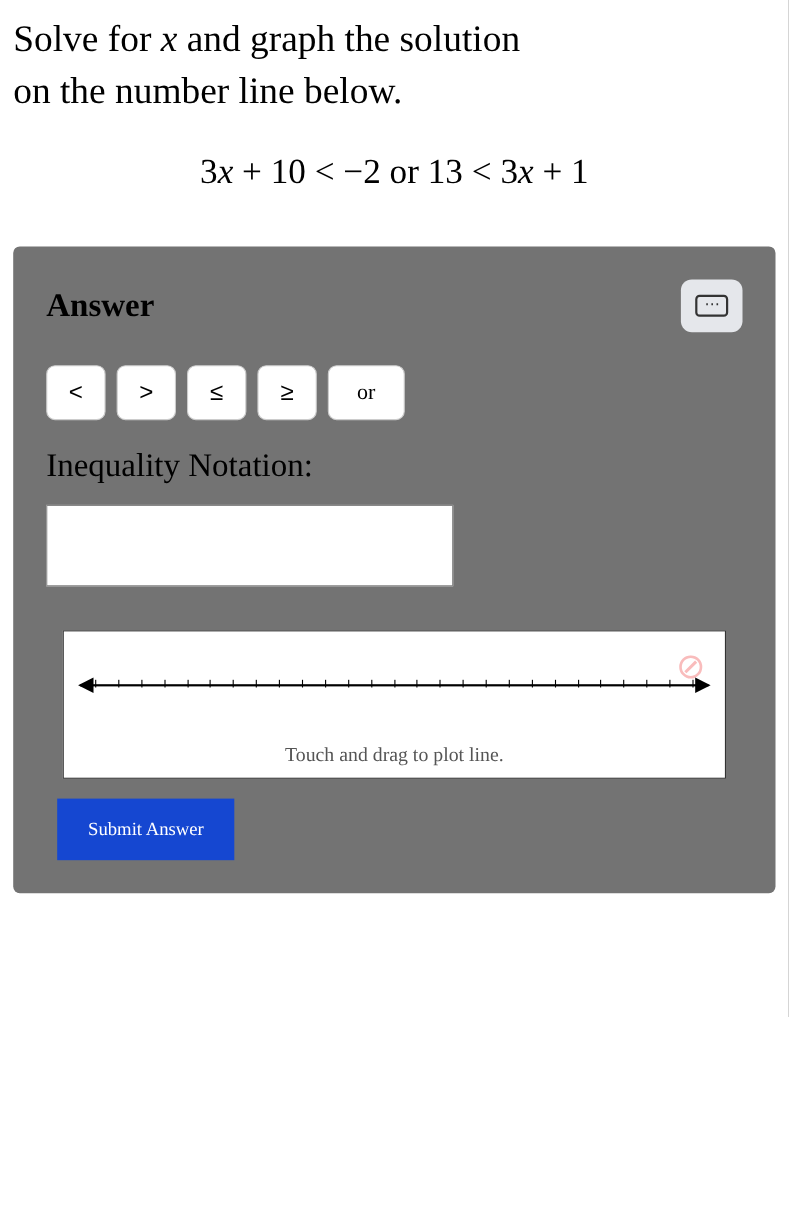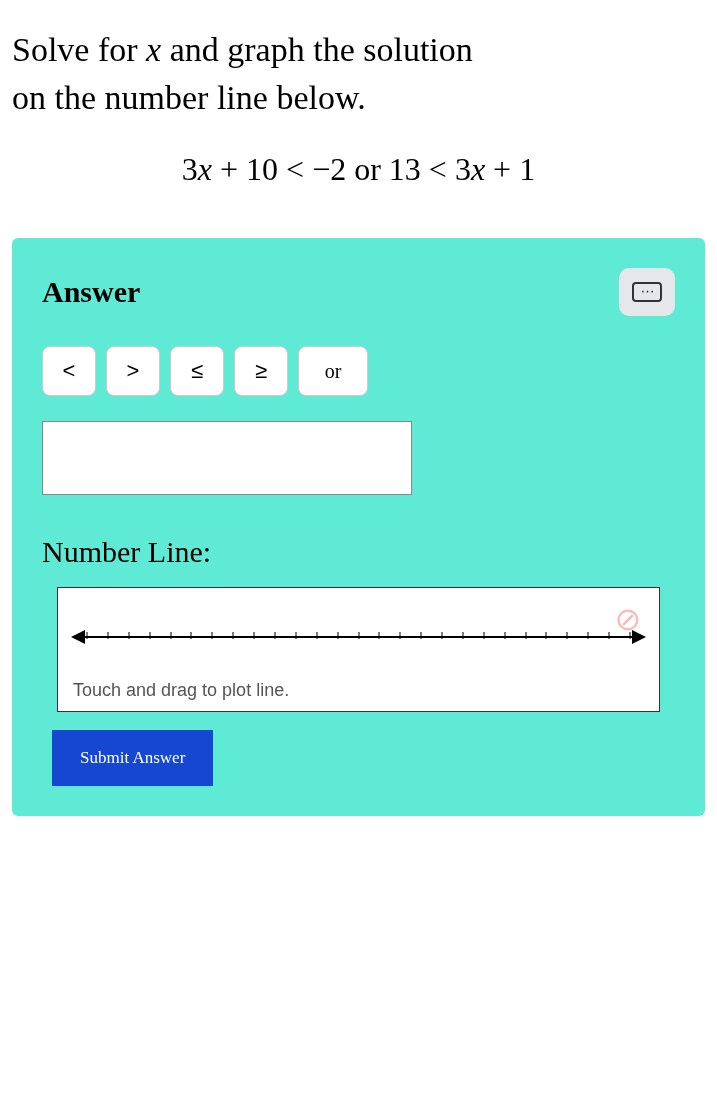--- a/index.html
+++ b/index.html
@@ -7,33 +7,32 @@
     font-family: Georgia, 'Times New Roman', serif;
     background: #fff;
     color: #000;
     padding: 12px;
     width: 717px;
   }
   .prompt {
     font-size: 34px;
     line-height: 1.4;
     margin-bottom: 30px;
-    margin-top: 14px;
   }
   .prompt .var { font-style: italic; font-family: 'Times New Roman', serif; }
   .equation {
     font-size: 32px;
     font-family: 'Times New Roman', serif;
     text-align: center;
     margin-bottom: 50px;
     padding: 0 20px;
   }
   .equation .var { font-style: italic; }
   .answer-box {
-    background: #5eead4;
+    background: #737373;
     border-radius: 6px;
     padding: 30px 30px 30px 30px;
     position: relative;
   }
   .answer-header {
     display: flex;
     justify-content: space-between;
     align-items: center;
     margin-bottom: 30px;
   }
@@ -168,24 +167,25 @@
     width: 1px;
     transform: translateX(-0.5px);
   }
   .nl-tick .tmark {
     width: 1px;
     background: #000;
     margin: 0 auto;
   }
   .nl-tick.minor .tmark { height: 7px; }
   .nl-hint {
+    text-align: center;
     font-size: 18px;
     color: #555;
-    font-family: Liberation Sans, sans-serif;
-    margin-top: 2px;
+    font-family: Liberation Serif, serif;
+    margin-top: 12px;
   }
   .submit-btn {
     background: #1547d1;
     color: #fff;
     font-size: 17px;
     padding: 18px 28px;
     border: none;
     cursor: pointer;
     margin-top: 18px;
     margin-left: 10px;
@@ -213,23 +213,23 @@
   </div>
 
   <div class="symbol-row">
     <div class="symbol-btn">&lt;</div>
     <div class="symbol-btn">&gt;</div>
     <div class="symbol-btn">≤</div>
     <div class="symbol-btn">≥</div>
     <div class="symbol-btn or-btn">or</div>
   </div>
 
+  <div class="section-label">Inequality Notation:</div>
   <input type="text" class="input-field" value="" style="">
 
-  <div class="section-label">Number Line:</div>
 
   <div class="number-line-container">
     <div class="clear-btn">
       <span>⊘</span>
     </div>
     <div class="number-line">
       <div class="nl-axis"></div>
       <div class="nl-arrow-left"></div>
       <div class="nl-arrow-right"></div>
       <div class="nl-ticks" id="nl-ticks">

